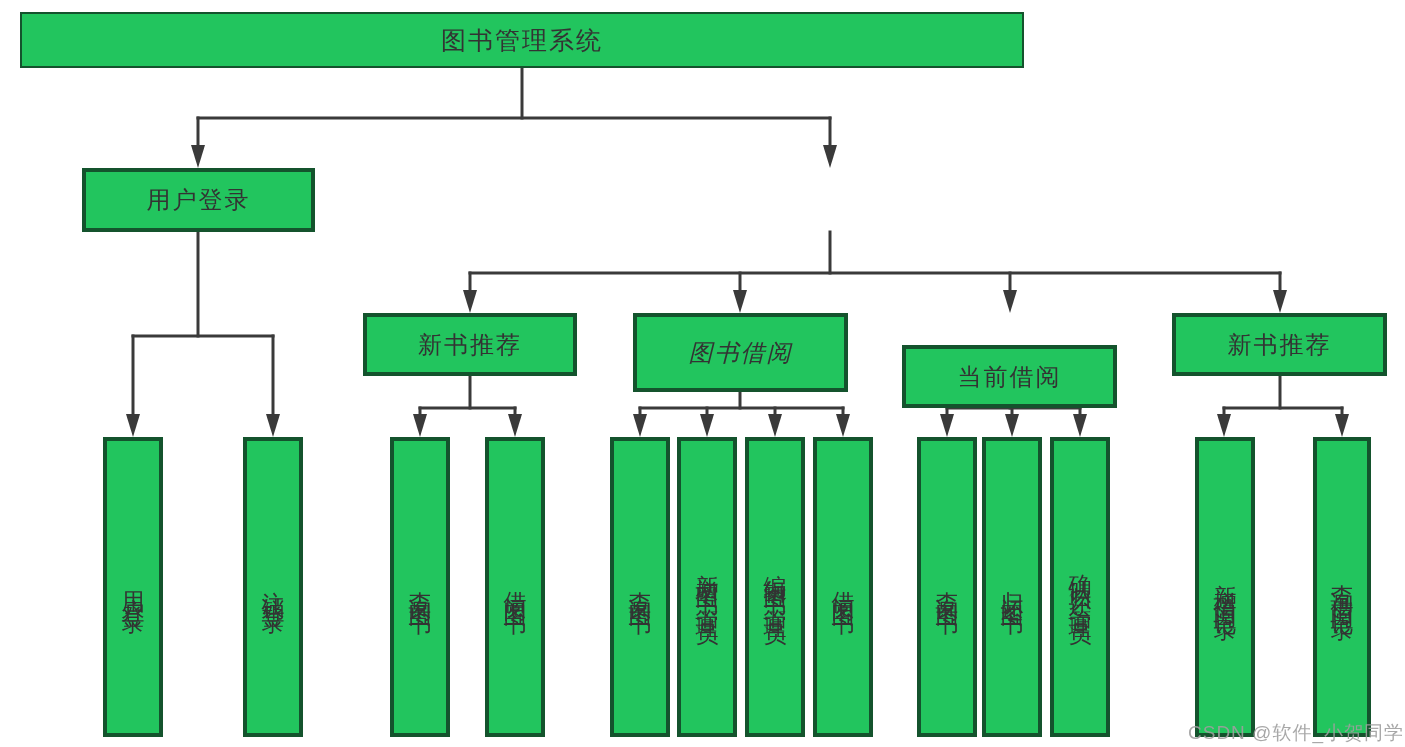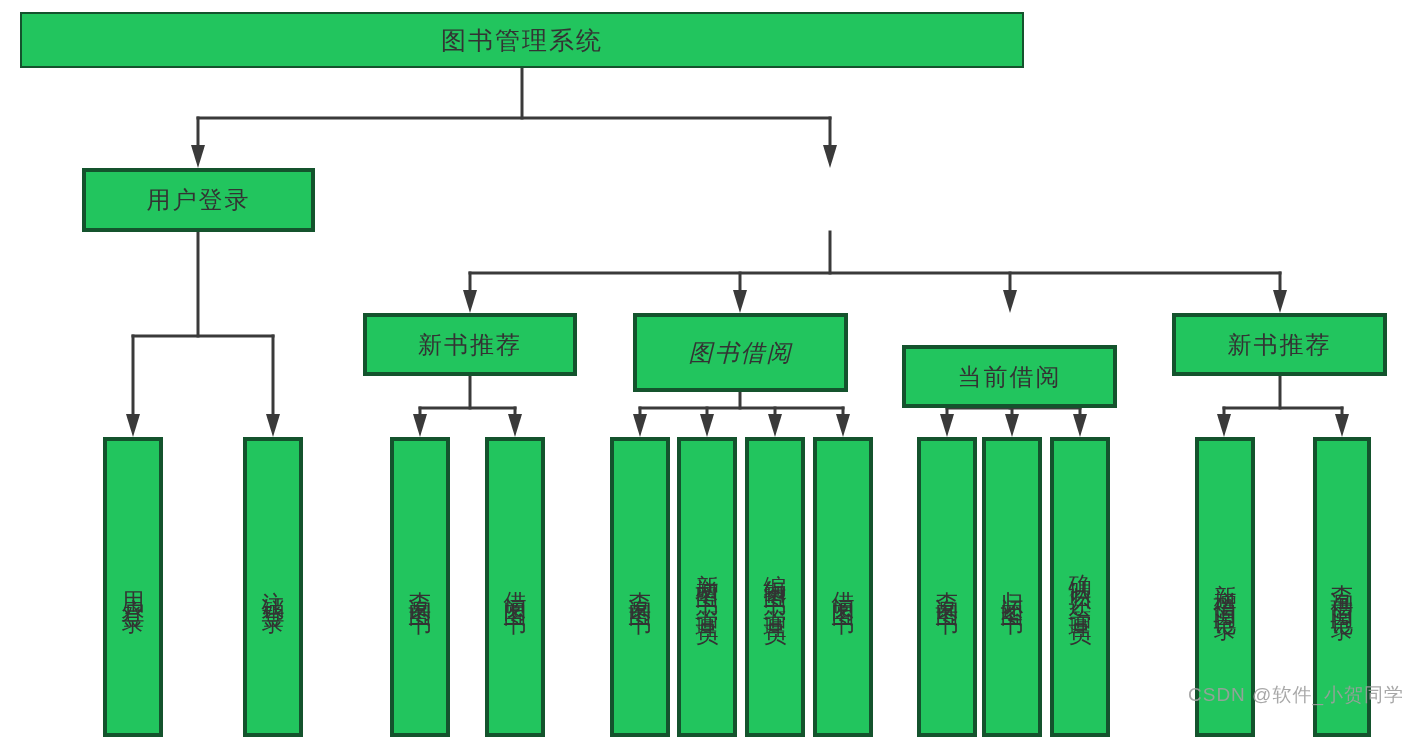--- a/index.html
+++ b/index.html
@@ -46,21 +46,21 @@
     text-orientation: mixed;
     white-space: nowrap;
     font-size: 23px;
     letter-spacing: 7px;
     color: #333333;
     line-height: 1;
   }
   .watermark {
     position: absolute;
     left: 1188px;
-    top: 682px;
+    top: 720px;
     font-size: 19px;
     color: rgba(158, 158, 158, 0.9);
     white-space: nowrap;
     z-index: 5;
     letter-spacing: 1px;
   }
 </style>
 </head>
 <body>
 

